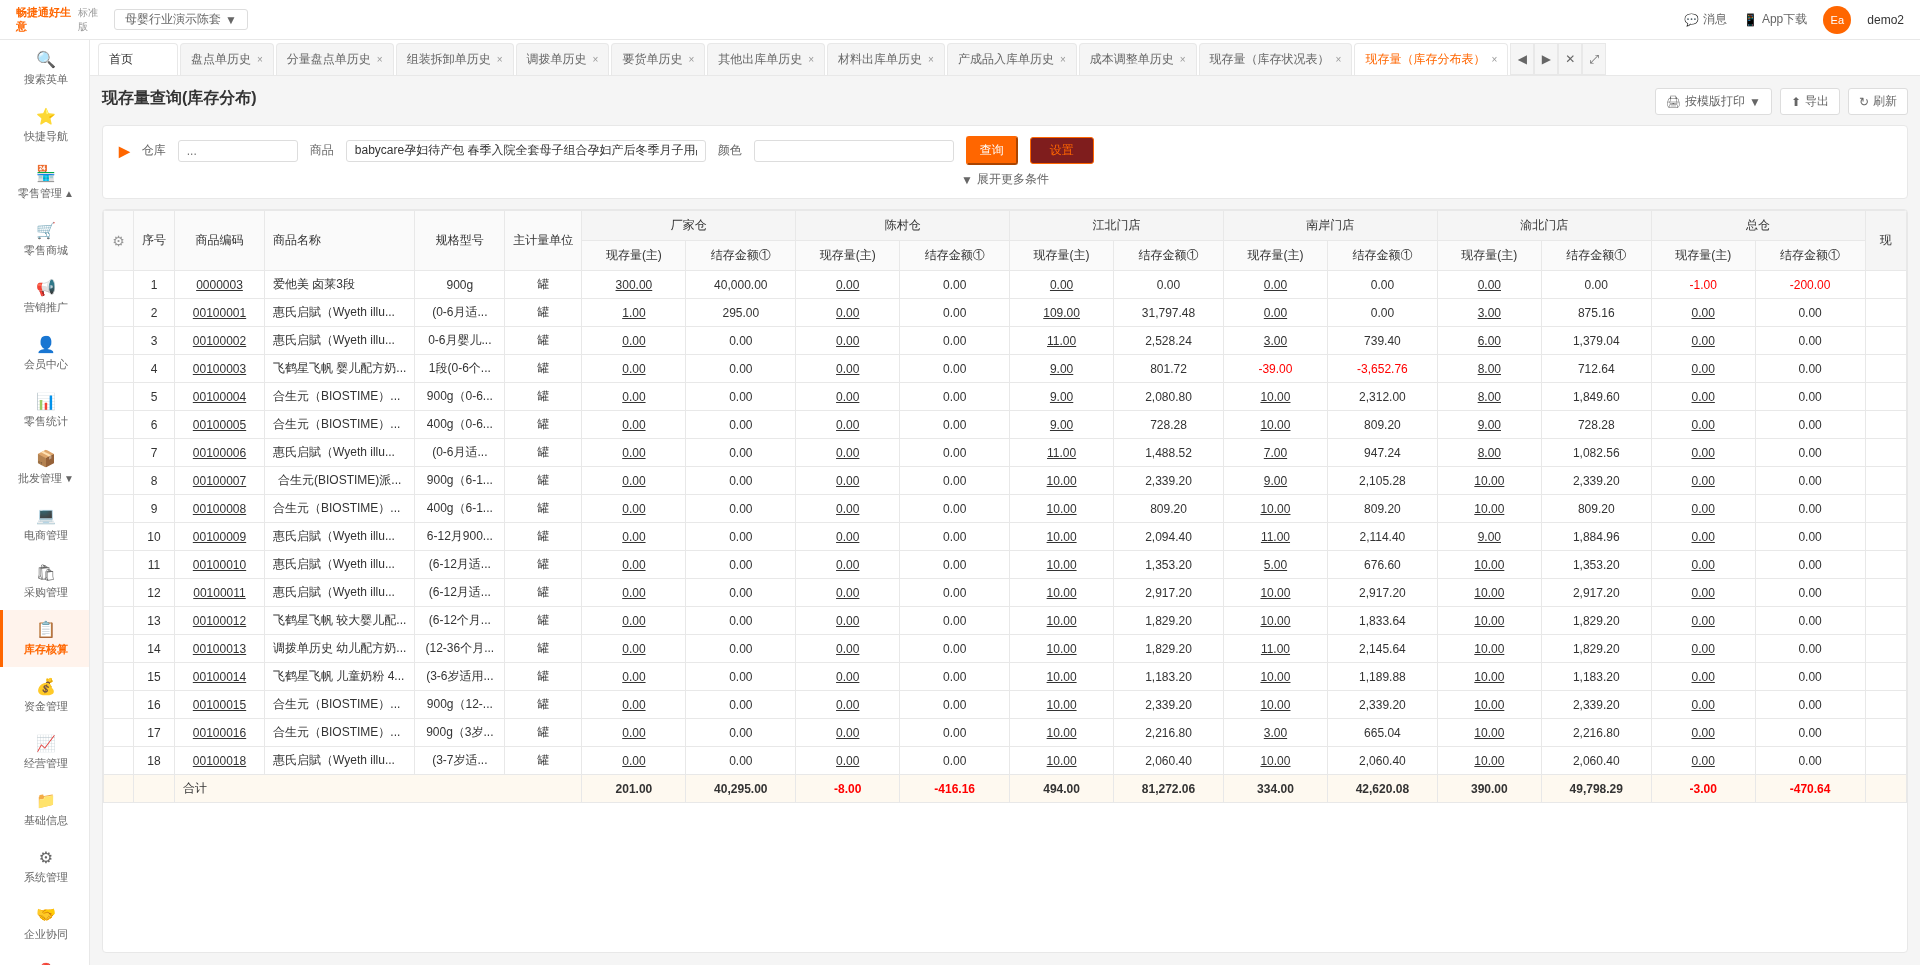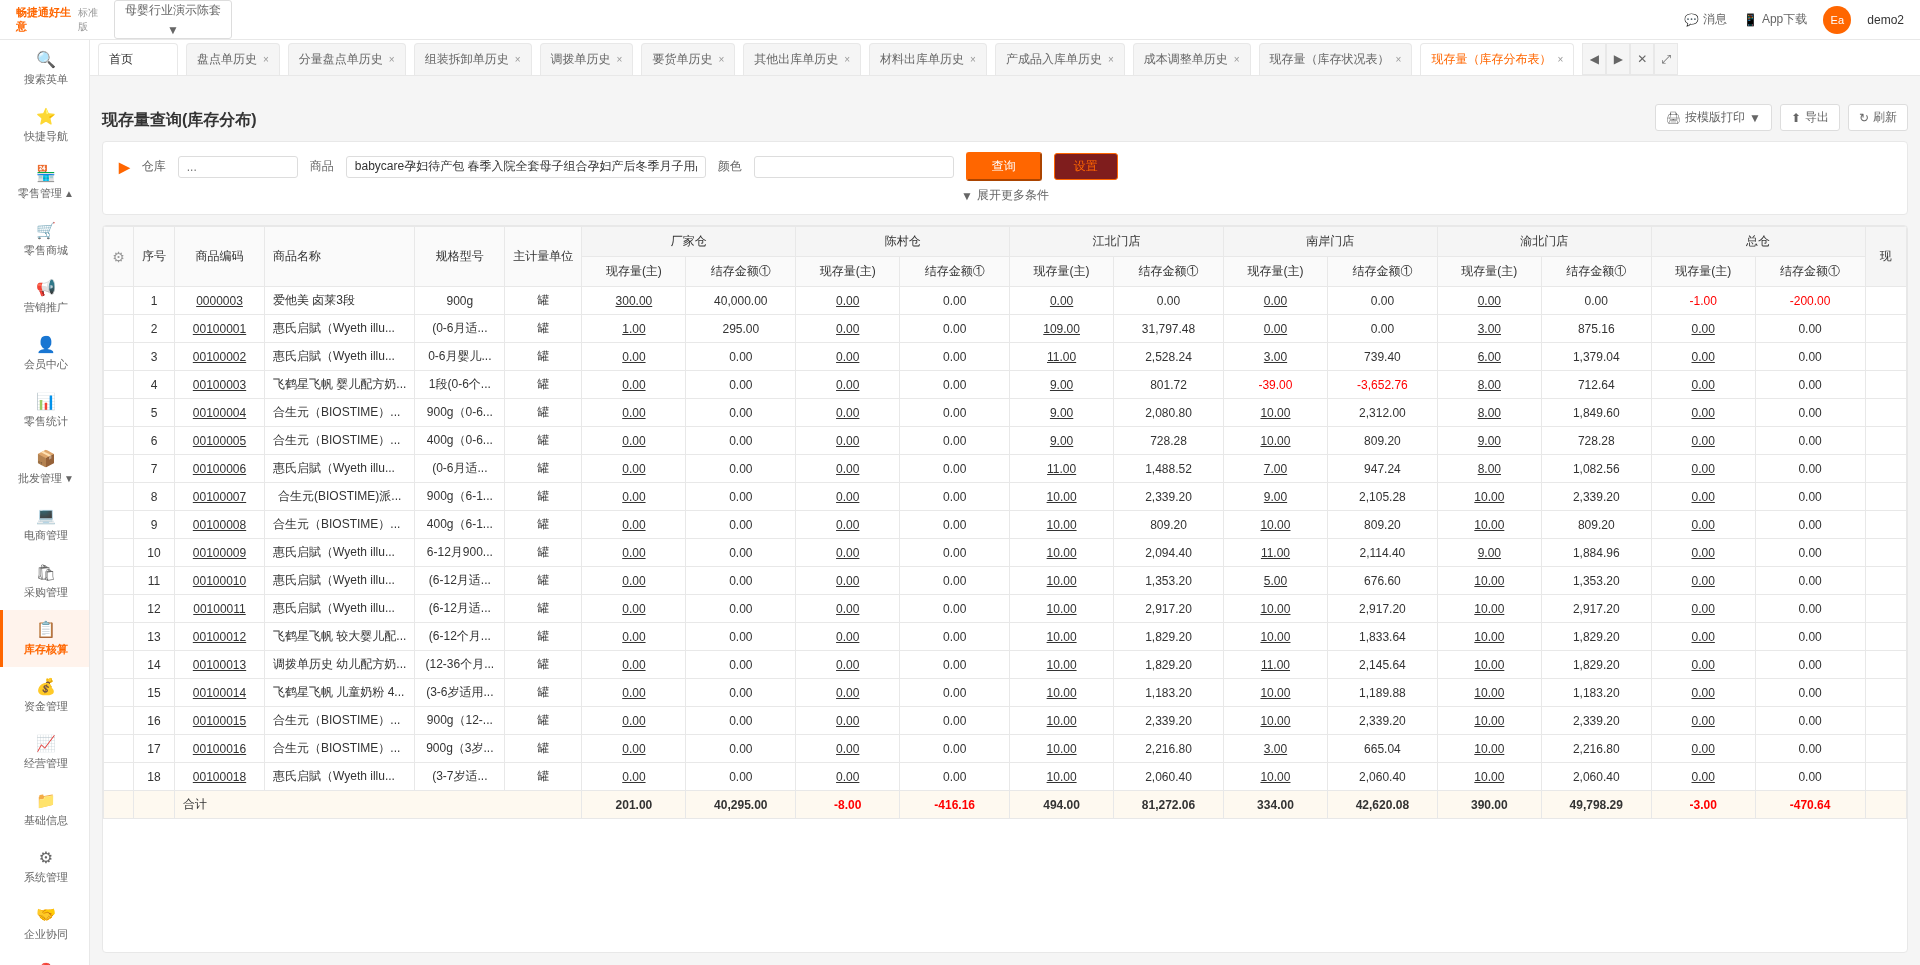--- a/index.html
+++ b/index.html
@@ -27,33 +27,33 @@
     .sidebar-item .icon { font-size: 16px; margin-bottom: 3px; }
     .sidebar-expand { display: flex; align-items: center; gap: 2px; }
     .sidebar-expand .arrow { font-size: 10px; }
 
     
     .content-area { flex: 1; display: flex; flex-direction: column; overflow: hidden; }
 
     
     .tab-bar { height: 36px; background: #fff; display: flex; align-items: flex-end; border-bottom: 1px solid #e8e8e8; overflow-x: auto; white-space: nowrap; padding-left: 8px; }
     .tab-bar::-webkit-scrollbar { display: none; }
-    .tab-item { display: inline-flex; align-items: center; gap: 6px; padding: 12px 10px; height: 32px; border: 1px solid #e8e8e8; border-bottom: none; background: #f5f5f5; color: #666; cursor: pointer; font-size: 12px; border-radius: 4px 4px 0 0; margin-right: 8px; min-width: 80px; }
+    .tab-item { display: inline-flex; align-items: center; gap: 6px; padding: 12px 10px; height: 32px; border: 1px solid #e8e8e8; border-bottom: none; background: #f5f5f5; color: #666; cursor: pointer; font-size: 12px; border-radius: 4px 4px 0 0; margin-right: 2px; min-width: 80px; }
     .tab-item.active { background: #fff; color: #ff6600; border-color: #e8e8e8; }
     .tab-item .tab-close { color: #999; font-size: 10px; cursor: pointer; }
     .tab-item.home { background: #fff; color: #333; }
     .tab-nav-btn { display: flex; align-items: center; justify-content: center; width: 24px; height: 32px; cursor: pointer; color: #666; border: 1px solid #e8e8e8; background: #f5f5f5; }
 
     
     .page-content { flex: 1; overflow: hidden; display: flex; flex-direction: column; padding: 12px; background: #f5f5f5; }
-    .page-header { display: flex; align-items: flex-end; justify-content: space-between; margin-bottom: 10px; margin-top: 16px; }
+    .page-header { display: flex; align-items: flex-start; justify-content: space-between; margin-bottom: 10px; }
     .page-title { font-size: 16px; font-weight: bold; color: #333; }
     .page-actions { display: flex; align-items: center; gap: 8px; }
     .action-btn { display: flex; align-items: center; gap: 4px; padding: 4px 10px; border: 1px solid #ddd; background: #fff; border-radius: 3px; cursor: pointer; color: #666; font-size: 12px; }
-    .btn-primary { background: #ff6600; color: #fff; border-color: #ff6600; border-radius: 3px; padding: 4px 24px; cursor: pointer; font-size: 12px; font-family: Liberation Mono, monospace; }
+    .btn-primary { background: #ff6600; color: #fff; border-color: #ff6600; border-radius: 3px; padding: 4px 12px; cursor: pointer; font-size: 12px; font-family: Liberation Mono, monospace; }
     .btn-outline { background: #7f1d1d; color: #ff6600; border: 1px solid #ff6600; border-radius: 3px; padding: 4px 19px; cursor: pointer; font-size: 12px; }
 
     
     .filter-area { background: #fff; border-radius: 4px; padding: 10px 16px; margin-bottom: 10px; border: 1px solid #e8e8e8; }
     .filter-row { display: flex; align-items: center; gap: 12px; }
     .filter-item { display: flex; align-items: center; gap: 6px; }
     .filter-label { color: #666; white-space: nowrap; min-width: 30px; }
     .filter-input { border: 1px solid #ddd; border-radius: 3px; padding: 3px 8px; width: 120px; font-size: 12px; }
     .filter-input-long { border: 1px solid #ddd; border-radius: 3px; padding: 3px 8px; width: 360px; font-size: 12px; color: #333; }
     .filter-input-color { border: 1px solid #ddd; border-radius: 3px; padding: 3px 8px; width: 200px; font-size: 12px; }
@@ -84,21 +84,21 @@
 <body>
 
 <div class="app-wrapper">
   <div class="top-bar">
     <div class="top-bar-left">
       <div class="logo-area">
         <div class="logo-text">畅捷通好生意</div>
         <div class="logo-sub">标准版</div>
       </div>
 
-      <div style="display:flex;align-items:center;gap:4px;border:1px solid #ddd;border-radius:3px;padding:1px 10px;cursor:pointer;font-size:12px;color:#666;flex-direction:column;">
+      <div style="display:flex;align-items:center;gap:4px;border:1px solid #ddd;border-radius:3px;padding:1px 10px;cursor:pointer;font-size:12px;color:#666;">
         <span>母婴行业演示陈套</span>
         <span>▼</span>
       </div>
     </div>
     <div class="top-bar-right">
       <div class="top-bar-btn">
         <span>💬</span>
         <span>消息</span>
       </div>
       <div class="top-bar-btn">

